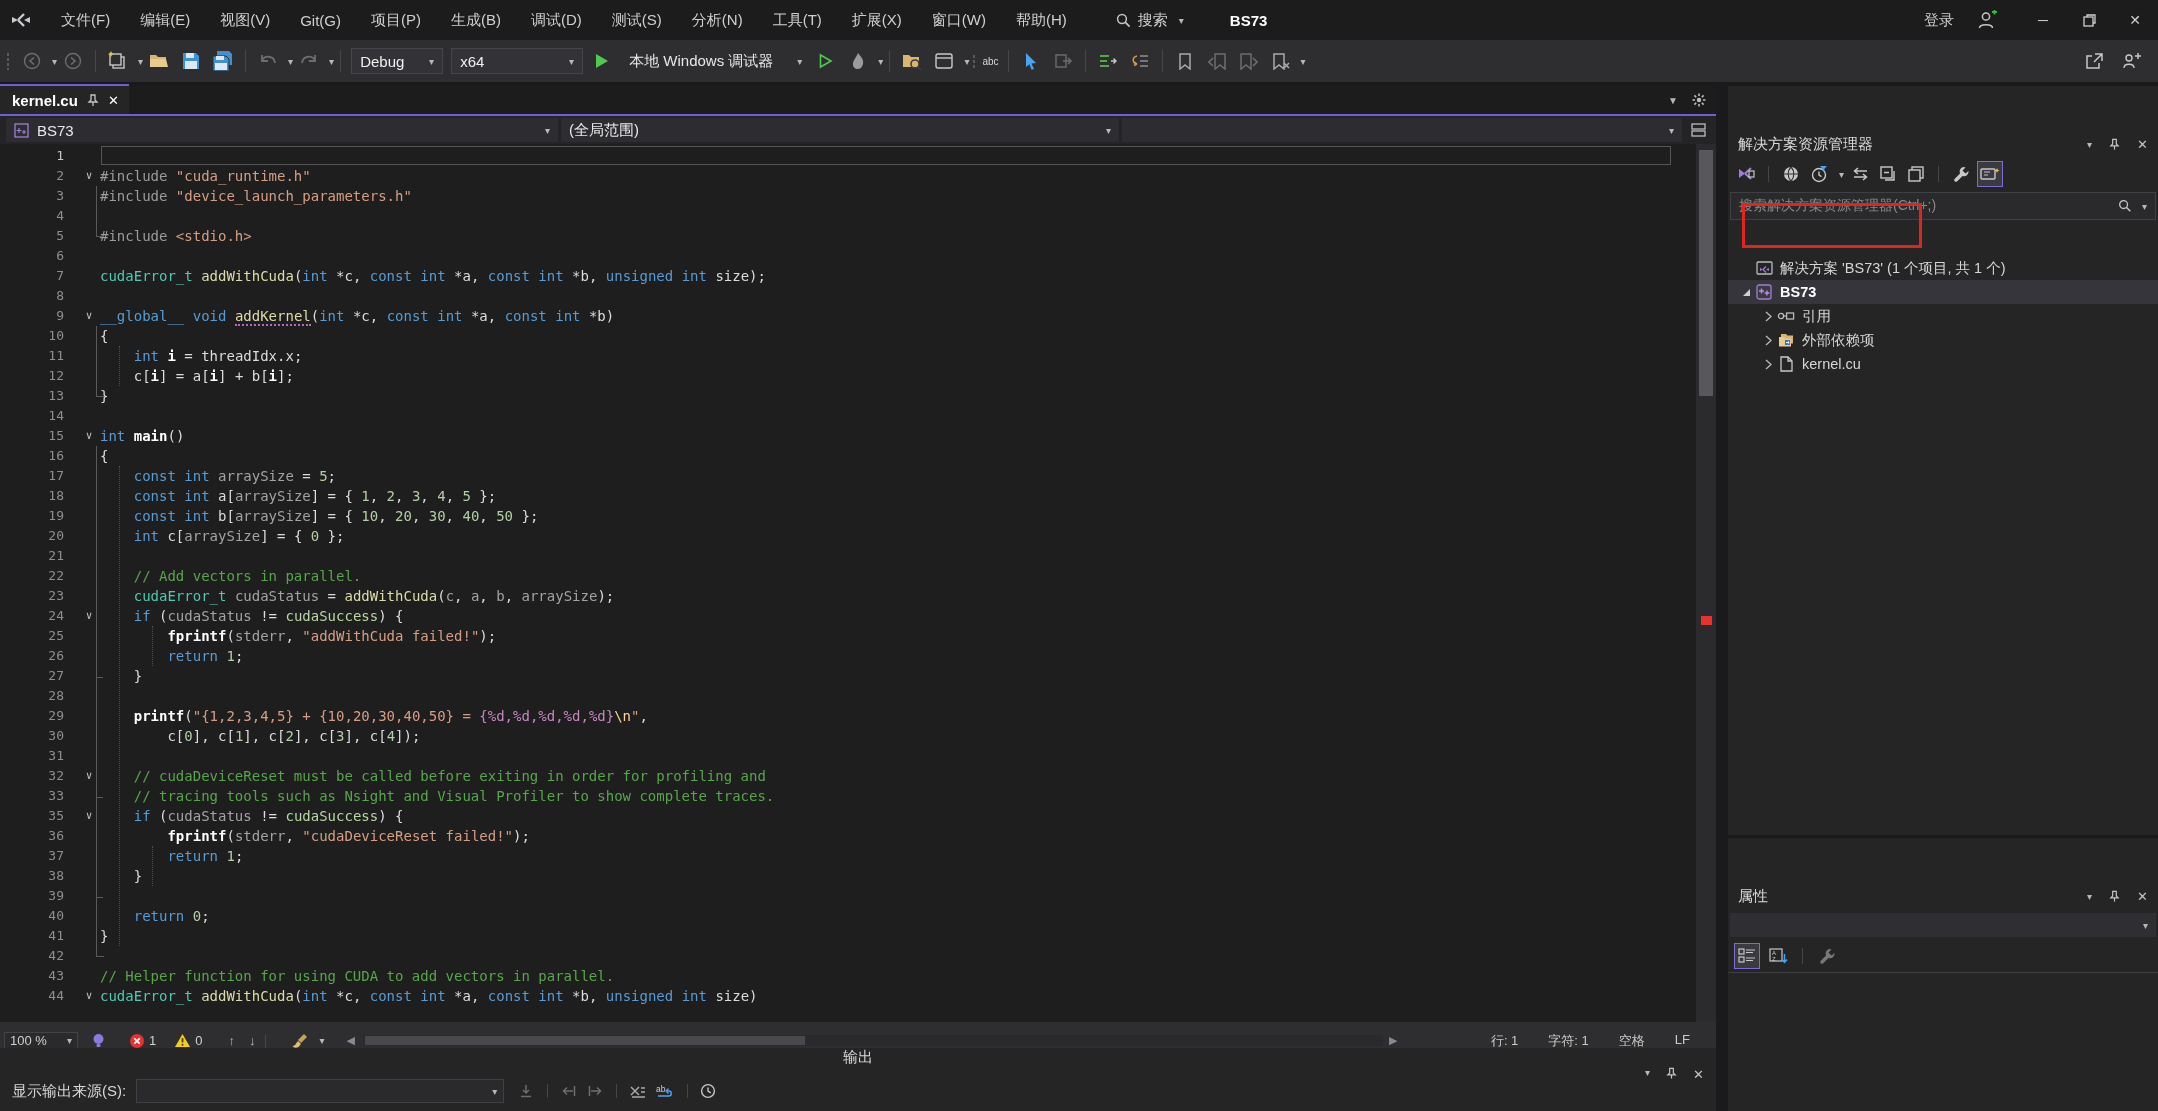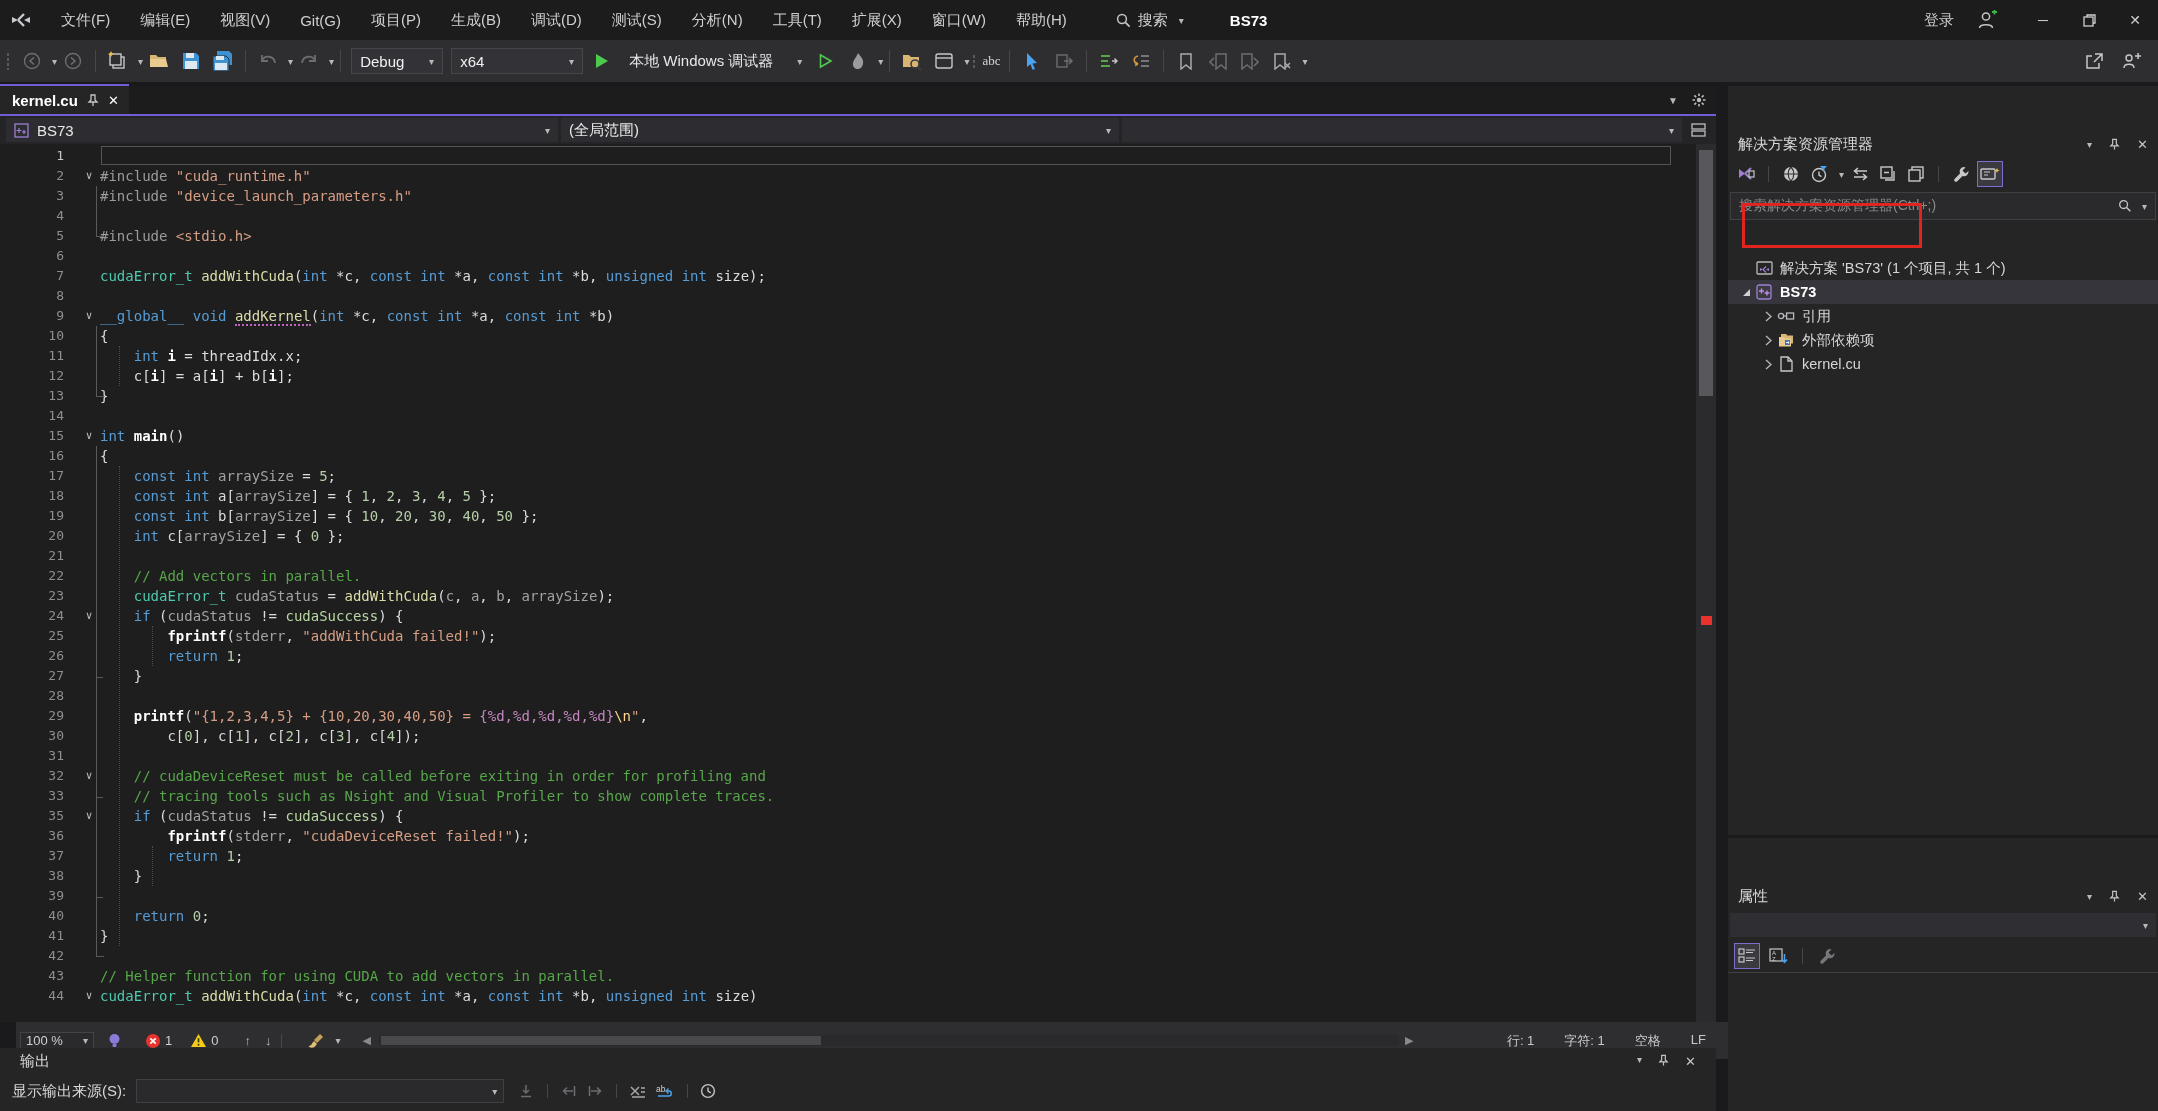--- a/index.html
+++ b/index.html
@@ -58,30 +58,30 @@
   .curline-box{position:absolute;left:101px;top:2px;width:1570px;height:19px;border:1px solid #555558;box-sizing:border-box;}
   .guide{position:absolute;width:0;border-left:1px solid #5a5a5a;}
   .guide.dotted{border-left:1px dotted #4d4d4d;}
   .guide .foot{position:absolute;left:0;bottom:0;width:7px;height:0;border-bottom:1px solid #5a5a5a;}
   .notch{position:absolute;width:7px;height:0;border-bottom:1px solid #5a5a5a;}
   .vscroll{position:absolute;right:0;top:0;width:20px;height:878px;background:#2b2b2e;}
   .vthumb{position:absolute;left:3px;top:6px;width:14px;height:246px;background:#58585c;}
   .err-mark{position:absolute;left:5px;top:472px;width:11px;height:9px;background:#e8322e;}
 
   
-  .ed-status{position:absolute;left:16px;top:936px;width:1716px;height:37px;background:#2e2e31;display:flex;align-items:center;font-size:13px;color:#cfcfcf;}
+  .ed-status{position:absolute;left:0;top:936px;width:1716px;height:37px;background:#2e2e31;display:flex;align-items:center;font-size:13px;color:#cfcfcf;}
   .zoom-combo{height:17px;width:74px;background:#2a2a2c;border:1px solid #434347;display:flex;align-items:center;padding:0 5px;margin-left:4px;box-sizing:border-box;}
   .mini{display:flex;align-items:center;gap:4px;margin-left:16px;}
   .hsb-track{height:11px;background:#2a2a2c;flex:0 0 auto;position:relative;margin-left:8px;}
   .hsb-thumb{position:absolute;left:2px;top:1px;height:9px;width:440px;background:#49494d;}
   .ed-status .right-info{margin-left:auto;display:flex;gap:30px;padding-right:26px;color:#c8c8c8;}
 
   
   .output{position:absolute;left:0;top:962px;width:1716px;bottom:0;background:#252526;}
-  .out-header{height:26px;display:flex;align-items:center;padding:0 20px;color:#d8d8d8;}
+  .out-header{height:26px;display:flex;align-items:center;padding:0 12px;color:#d8d8d8;flex-direction:column;}
   .out-header .hicons{margin-left:auto;display:flex;gap:16px;color:#c5c5c5;font-size:12px;}
   .out-row{height:34px;display:flex;align-items:center;padding-left:12px;color:#d8d8d8;}
   .out-combo{width:368px;height:24px;background:#2a2a2c;border:1px solid #3f3f44;margin-left:10px;display:flex;align-items:center;padding:0 6px;box-sizing:border-box;}
   .out-icons{display:flex;align-items:center;gap:10px;margin-left:14px;}
 
   
   .rpanel{position:absolute;left:1728px;top:4px;width:430px;bottom:0;}
   .sepanel{position:absolute;left:0;top:0;width:430px;height:749px;background:#252526;}
   .p-header{height:28px;display:flex;align-items:center;padding:0 10px;color:#d8d8d8;margin-top:44px;}
   .p-header .hicons{margin-left:auto;display:flex;gap:17px;color:#c5c5c5;font-size:12px;align-items:center;}
@@ -260,21 +260,21 @@
     </div>
     <div class="tbi">
       <svg width="20" height="18" viewBox="0 0 20 18">
           <rect x="2" y="2" width="16" height="14" rx="2" fill="none" stroke="#c8c8c8" stroke-width="1.4"></rect>
           <path d="M2 6 h16" stroke="#c8c8c8" stroke-width="1.4"></path>
         </svg>
     </div>
     <span class="chev">▾</span>
     <div class="tbi">
       <span class="grip" style="height:14px;"></span>
-      <span class="tbtext" style="font-size:13px;font-family:Liberation Serif, serif;">abc</span>
+      <span class="tbtext" style="font-size:10px;">abc</span>
     </div>
     <div class="sep"></div>
     <div class="tbi">
       <svg width="16" height="18" viewBox="0 0 16 18">
           <path d="M3 1 L13 11 L8.5 11.5 L11 17 L8.5 17.8 L6.5 12.3 L3 15 Z" fill="#4aa3f0"></path>
         </svg>
     </div>
     <div class="tbi">
       <svg width="20" height="18" viewBox="0 0 20 18">
           <rect x="3" y="3" width="10" height="12" fill="none" stroke="#6d6d71" stroke-width="1.4"></rect>

